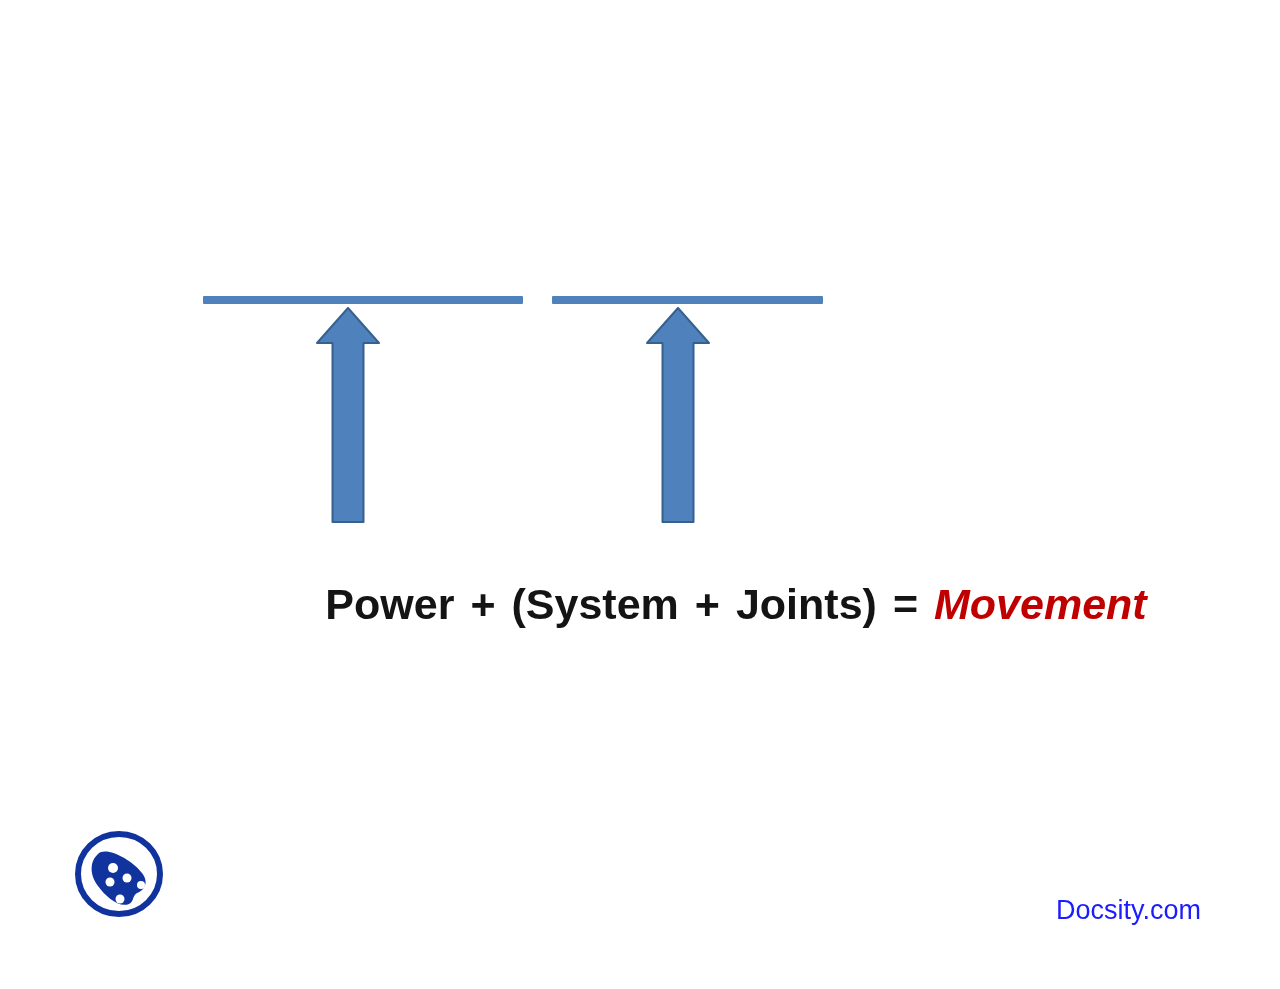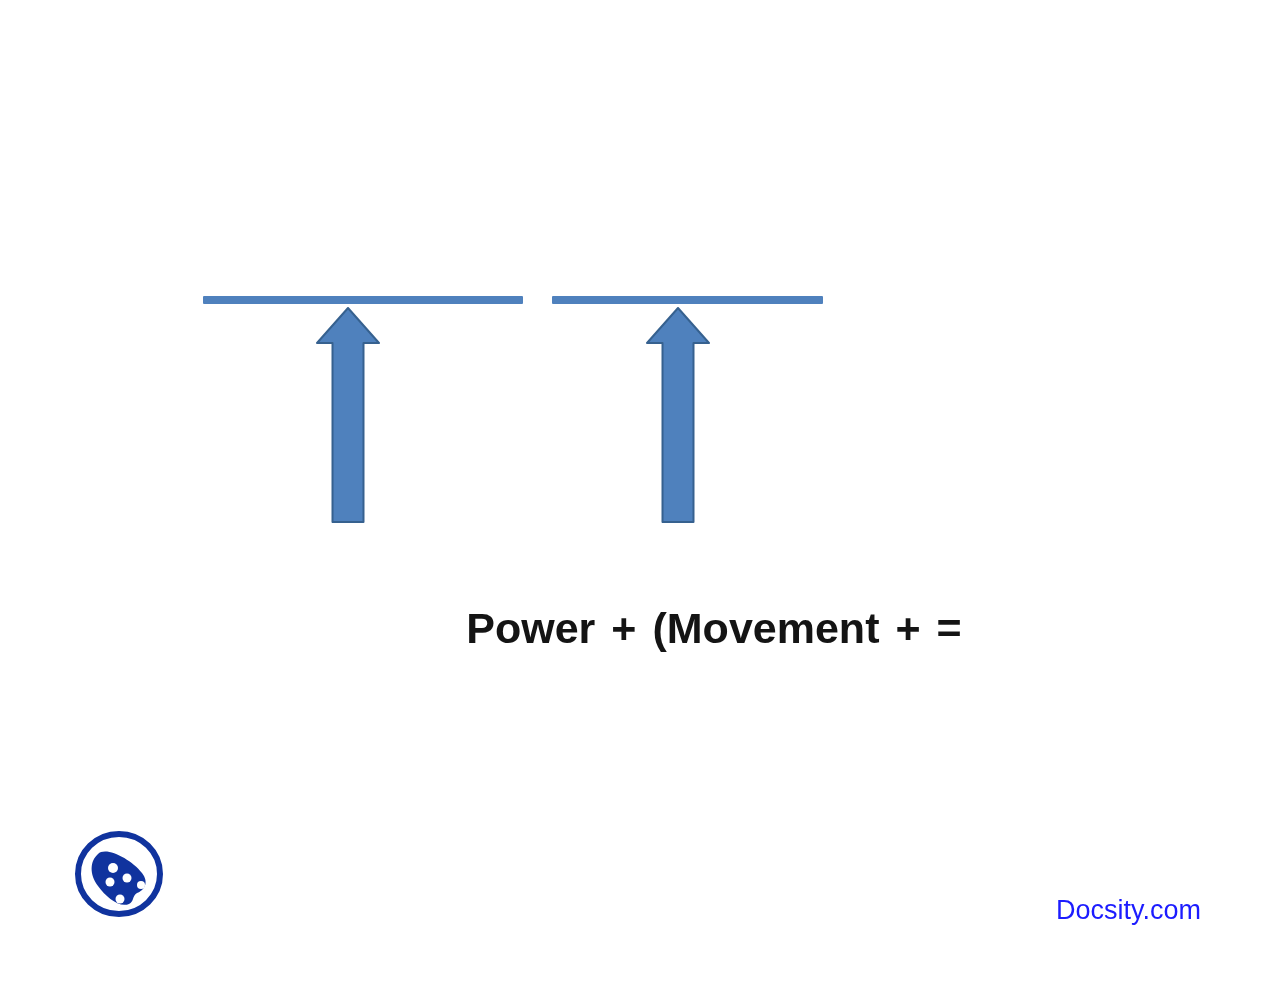--- a/index.html
+++ b/index.html
@@ -44,30 +44,29 @@
   .up-arrow.left{left:316px;}
   .up-arrow.right{left:646px;}
   .arrow-shape{
     fill:var(--accent-blue);
     stroke:var(--arrow-border);
     stroke-width:2;
     stroke-linejoin:round;
   }
   .equation{
     position:absolute;
-    top:580px;left:714px;
+    top:580px;left:736px;
     transform:translateX(-50%);
     display:flex;
     align-items:flex-end;
     gap:16px;
     font-size:43px;
     font-weight:bold;
     color:var(--equation-text);
     white-space:nowrap;
-    margin-top:24px;
   }
   .equation .result{
     color:var(--result-red);
     font-style:italic;
   }
   .logo{
     position:absolute;
     left:73px;top:830px;
     width:92px;height:88px;
   }
@@ -95,23 +94,25 @@
     <polygon class="arrow-shape" points="32,1 63,36 47.5,36 47.5,215 16.5,215 16.5,36 1,36"></polygon>
   </svg>
 
   <svg class="up-arrow right" viewBox="0 0 64 216" xmlns="http://www.w3.org/2000/svg">
     <polygon class="arrow-shape" points="32,1 63,36 47.5,36 47.5,215 16.5,215 16.5,36 1,36"></polygon>
   </svg>
 
   <div class="equation">
     <span>Power</span>
     <span>+</span>
-    <span>(Movement</span>
+    <span>(System</span>
     <span>+</span>
+    <span>Joints)</span>
     <span>=</span>
+    <span class="result">Movement</span>
   </div>
 
   <svg class="logo" viewBox="0 0 92 88" xmlns="http://www.w3.org/2000/svg">
     <ellipse class="logo-ring" cx="46" cy="44" rx="41" ry="40"></ellipse>
     <path class="logo-blob" d="M 25 24
              C 17 31, 16 44, 25 56
              C 33 67, 46 78, 56 74
              C 61 72, 59 66, 64 63
              C 72 60, 76 52, 69 43
              C 58 29, 33 16, 25 24 Z"></path>

